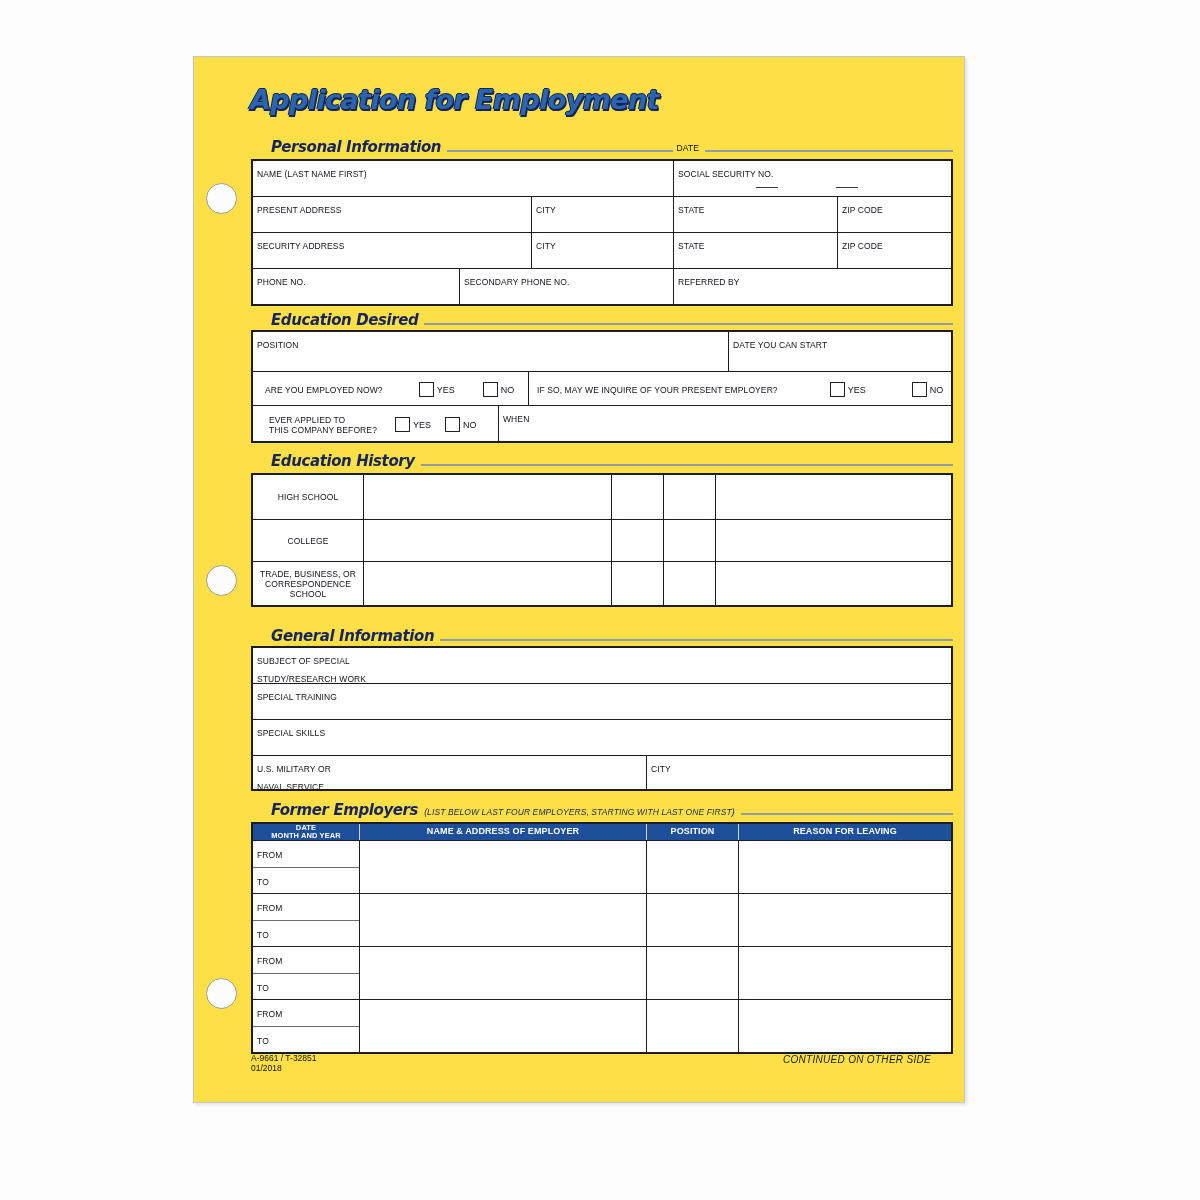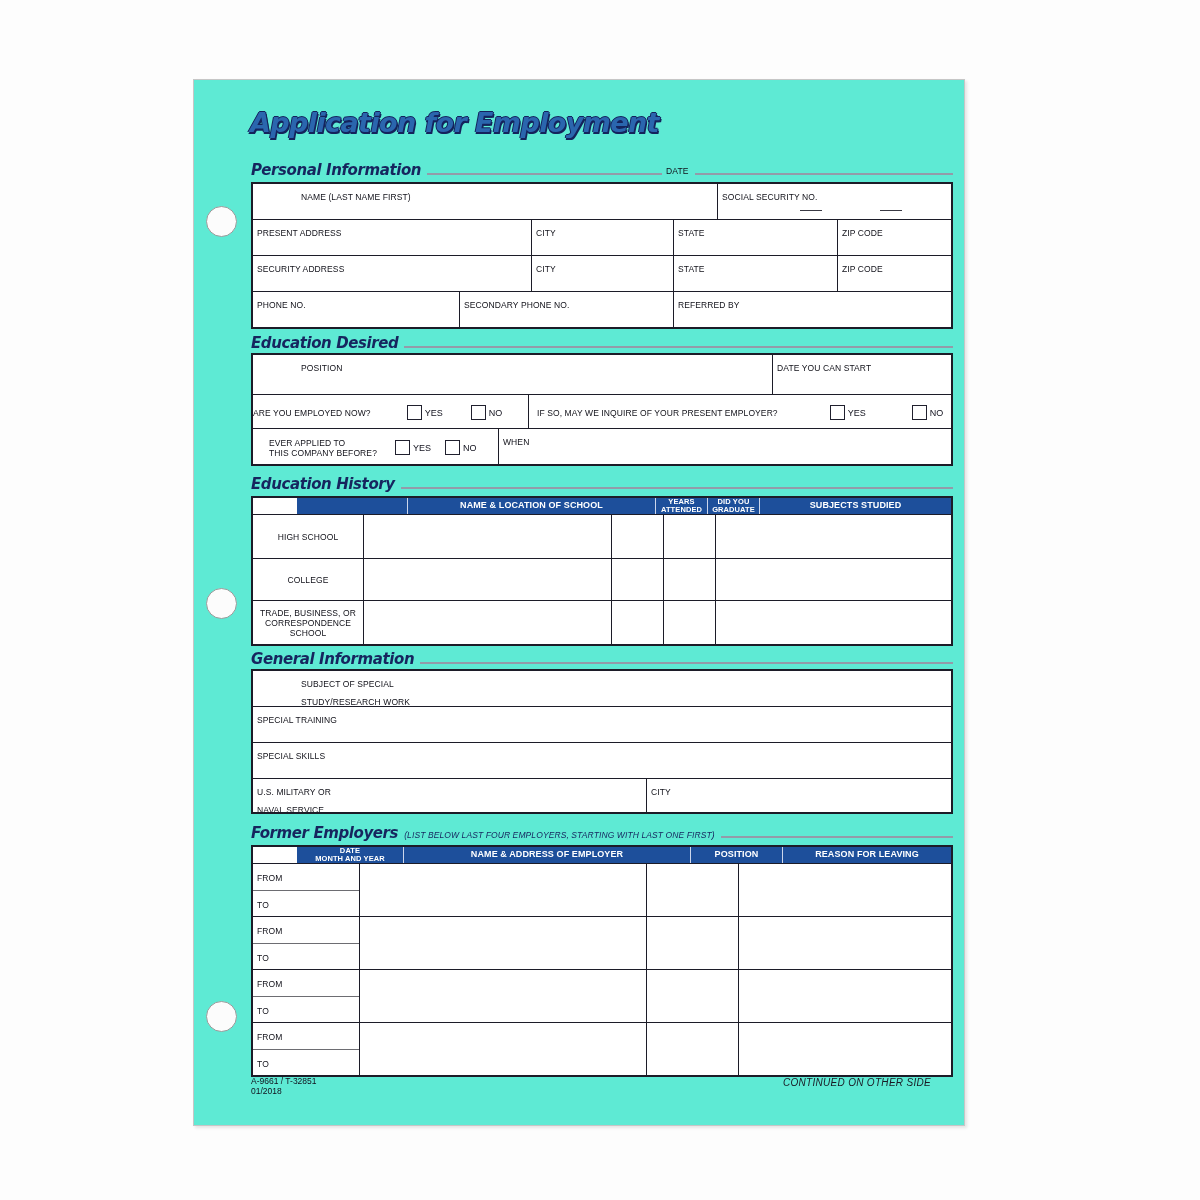--- a/index.html
+++ b/index.html
@@ -1,19 +1,19 @@
 <!DOCTYPE html>
 <html style="--title-fill: #2a66ae; --title-outline: #14235c; --heading-navy: #16255e; --table-header-bg: #1d4f9b; --border-dark: #1c1c28; --rule-gray: #939ba9;"><head>
 <meta charset="utf-8">
 <style>
   * { margin:0; padding:0; box-sizing:border-box; }
   html,body { width:1200px; height:1200px; background:#fdfdfd; overflow:hidden;
               font-family:"Liberation Sans", sans-serif; color:#10101c; }
-  .sheet { position:absolute; left:193px; top:79px; width:772px; height:1047px;
-           background:#5eead4; border:1px solid #c6c6c6;
+  .sheet { position:absolute; left:193px; top:56px; width:772px; height:1047px;
+           background:#fde047; border:1px solid #c6c6c6;
            box-shadow:2px 2px 3px rgba(0,0,0,.10); }
   .hole { position:absolute; left:12px; width:31px; height:31px; border-radius:50%;
           border:1px solid #9b9b9b; background:#fcfcfc; }
 
   
   .main-title { position:absolute; left:56px; top:27px;
     font-family:"DejaVu Sans", sans-serif; font-style:italic; font-weight:bold;
     font-size:27px; letter-spacing:-0.6px; color:var(--title-fill,#2a66ae);
     text-shadow:1.5px 1.5px 0 var(--title-outline,#14235c),
                 -1px 0 0 var(--title-outline,#14235c),
@@ -23,32 +23,32 @@
     white-space:nowrap; }
   .subtitle { position:absolute; left:458px; top:34px;
     font-family:"DejaVu Sans", sans-serif; font-style:italic; font-weight:bold;
     font-size:14.5px; line-height:18px; letter-spacing:-0.2px;
     color:var(--heading-navy,#14235c); white-space:nowrap; }
 
   
   .sec-row { position:absolute; left:57px; width:702px; display:flex; align-items:flex-end; height:18px; }
   .sec-title { font-family:"DejaVu Sans", sans-serif; font-style:italic; font-weight:bold;
                font-size:15px; letter-spacing:-0.4px; color:var(--heading-navy,#14235c);
-               white-space:nowrap; line-height:17px; }
+               white-space:nowrap; line-height:17px;margin-left:20px; }
   .sec-note { font-style:italic; font-size:8.5px; color:var(--heading-navy,#14235c);
               margin:0 0 2px 6px; white-space:nowrap; letter-spacing:0.1px; }
   .rule { height:0; border-bottom:2px solid var(--rule-gray,#939ba9); margin:0 0 4px 6px; }
   .gr1 { flex:1; } .gr11 { flex:1.1; }
   .date-lbl { font-size:9px; margin:0 0 3px 4px; white-space:nowrap; }
 
   
   .tbl { position:absolute; left:57px; width:702px; background:#fff;
          border:2px solid var(--border-dark,#1c1c28); }
   .tr  { display:flex; border-top:1px solid var(--border-dark,#1c1c28); }
-  .tr:first-child { border-top:none;margin-left:44px; }
+  .tr:first-child { border-top:none; }
   .td  { position:relative; border-left:1px solid var(--border-dark,#1c1c28);
          padding:2px 3px 0 4px; overflow:hidden; }
   .td:first-child { border-left:none; }
   .flex1 { flex:1; }
   .lbl { font-size:8.5px; line-height:10px; color:#101018; letter-spacing:0.1px; }
   .pre { white-space:pre-line; }
 
   
   .th { background:var(--table-header-bg,#1d4f9b); color:#fff; font-weight:bold;
         font-size:9px; line-height:9.5px; display:flex; align-items:center;
@@ -156,21 +156,21 @@
   <div class="tbl" style="top:273px">
     <div class="tr" style="height:39px">
       <div class="td" style="width:475px">
         <span class="lbl">POSITION</span>
       </div>
       <div class="td flex1">
         <span class="lbl">DATE YOU CAN START</span>
       </div>
     </div>
     <div class="tr" style="height:34px">
-      <div class="td cbrow" style="width:275px; padding-left:0">
+      <div class="td cbrow" style="width:275px; padding-left:12px">
         <span class="lbl">ARE YOU EMPLOYED NOW?</span>
         <span class="cbrow" style="margin-left:36px">
           <span class="cb"></span>
           <span class="cbl">YES</span>
         </span>
         <span class="cbrow" style="margin-left:28px">
           <span class="cb"></span>
           <span class="cbl">NO</span>
         </span>
       </div>
@@ -204,29 +204,20 @@
       </div>
     </div>
   </div>
 
   <div class="sec-row" style="top:395px">
     <span class="sec-title">Education History</span>
     <span class="rule gr1"></span>
   </div>
 
   <div class="tbl" style="top:416px">
-    <div class="tr" style="height:16px">
-      <div class="th" style="width:110px"></div>
-      <div class="th" style="width:248px">NAME &amp; LOCATION OF SCHOOL</div>
-      <div class="th small pre" style="width:52px">YEARS
-ATTENDED</div>
-      <div class="th small pre" style="width:52px">DID YOU
-GRADUATE</div>
-      <div class="th flex1">SUBJECTS STUDIED</div>
-    </div>
     <div class="tr" style="height:44px">
       <div class="td rowlbl" style="width:110px">
         <span class="lbl pre">HIGH SCHOOL</span>
       </div>
       <div class="td" style="width:248px"></div>
       <div class="td" style="width:52px"></div>
       <div class="td" style="width:52px"></div>
       <div class="td flex1"></div>
     </div>
     <div class="tr" style="height:42px">

